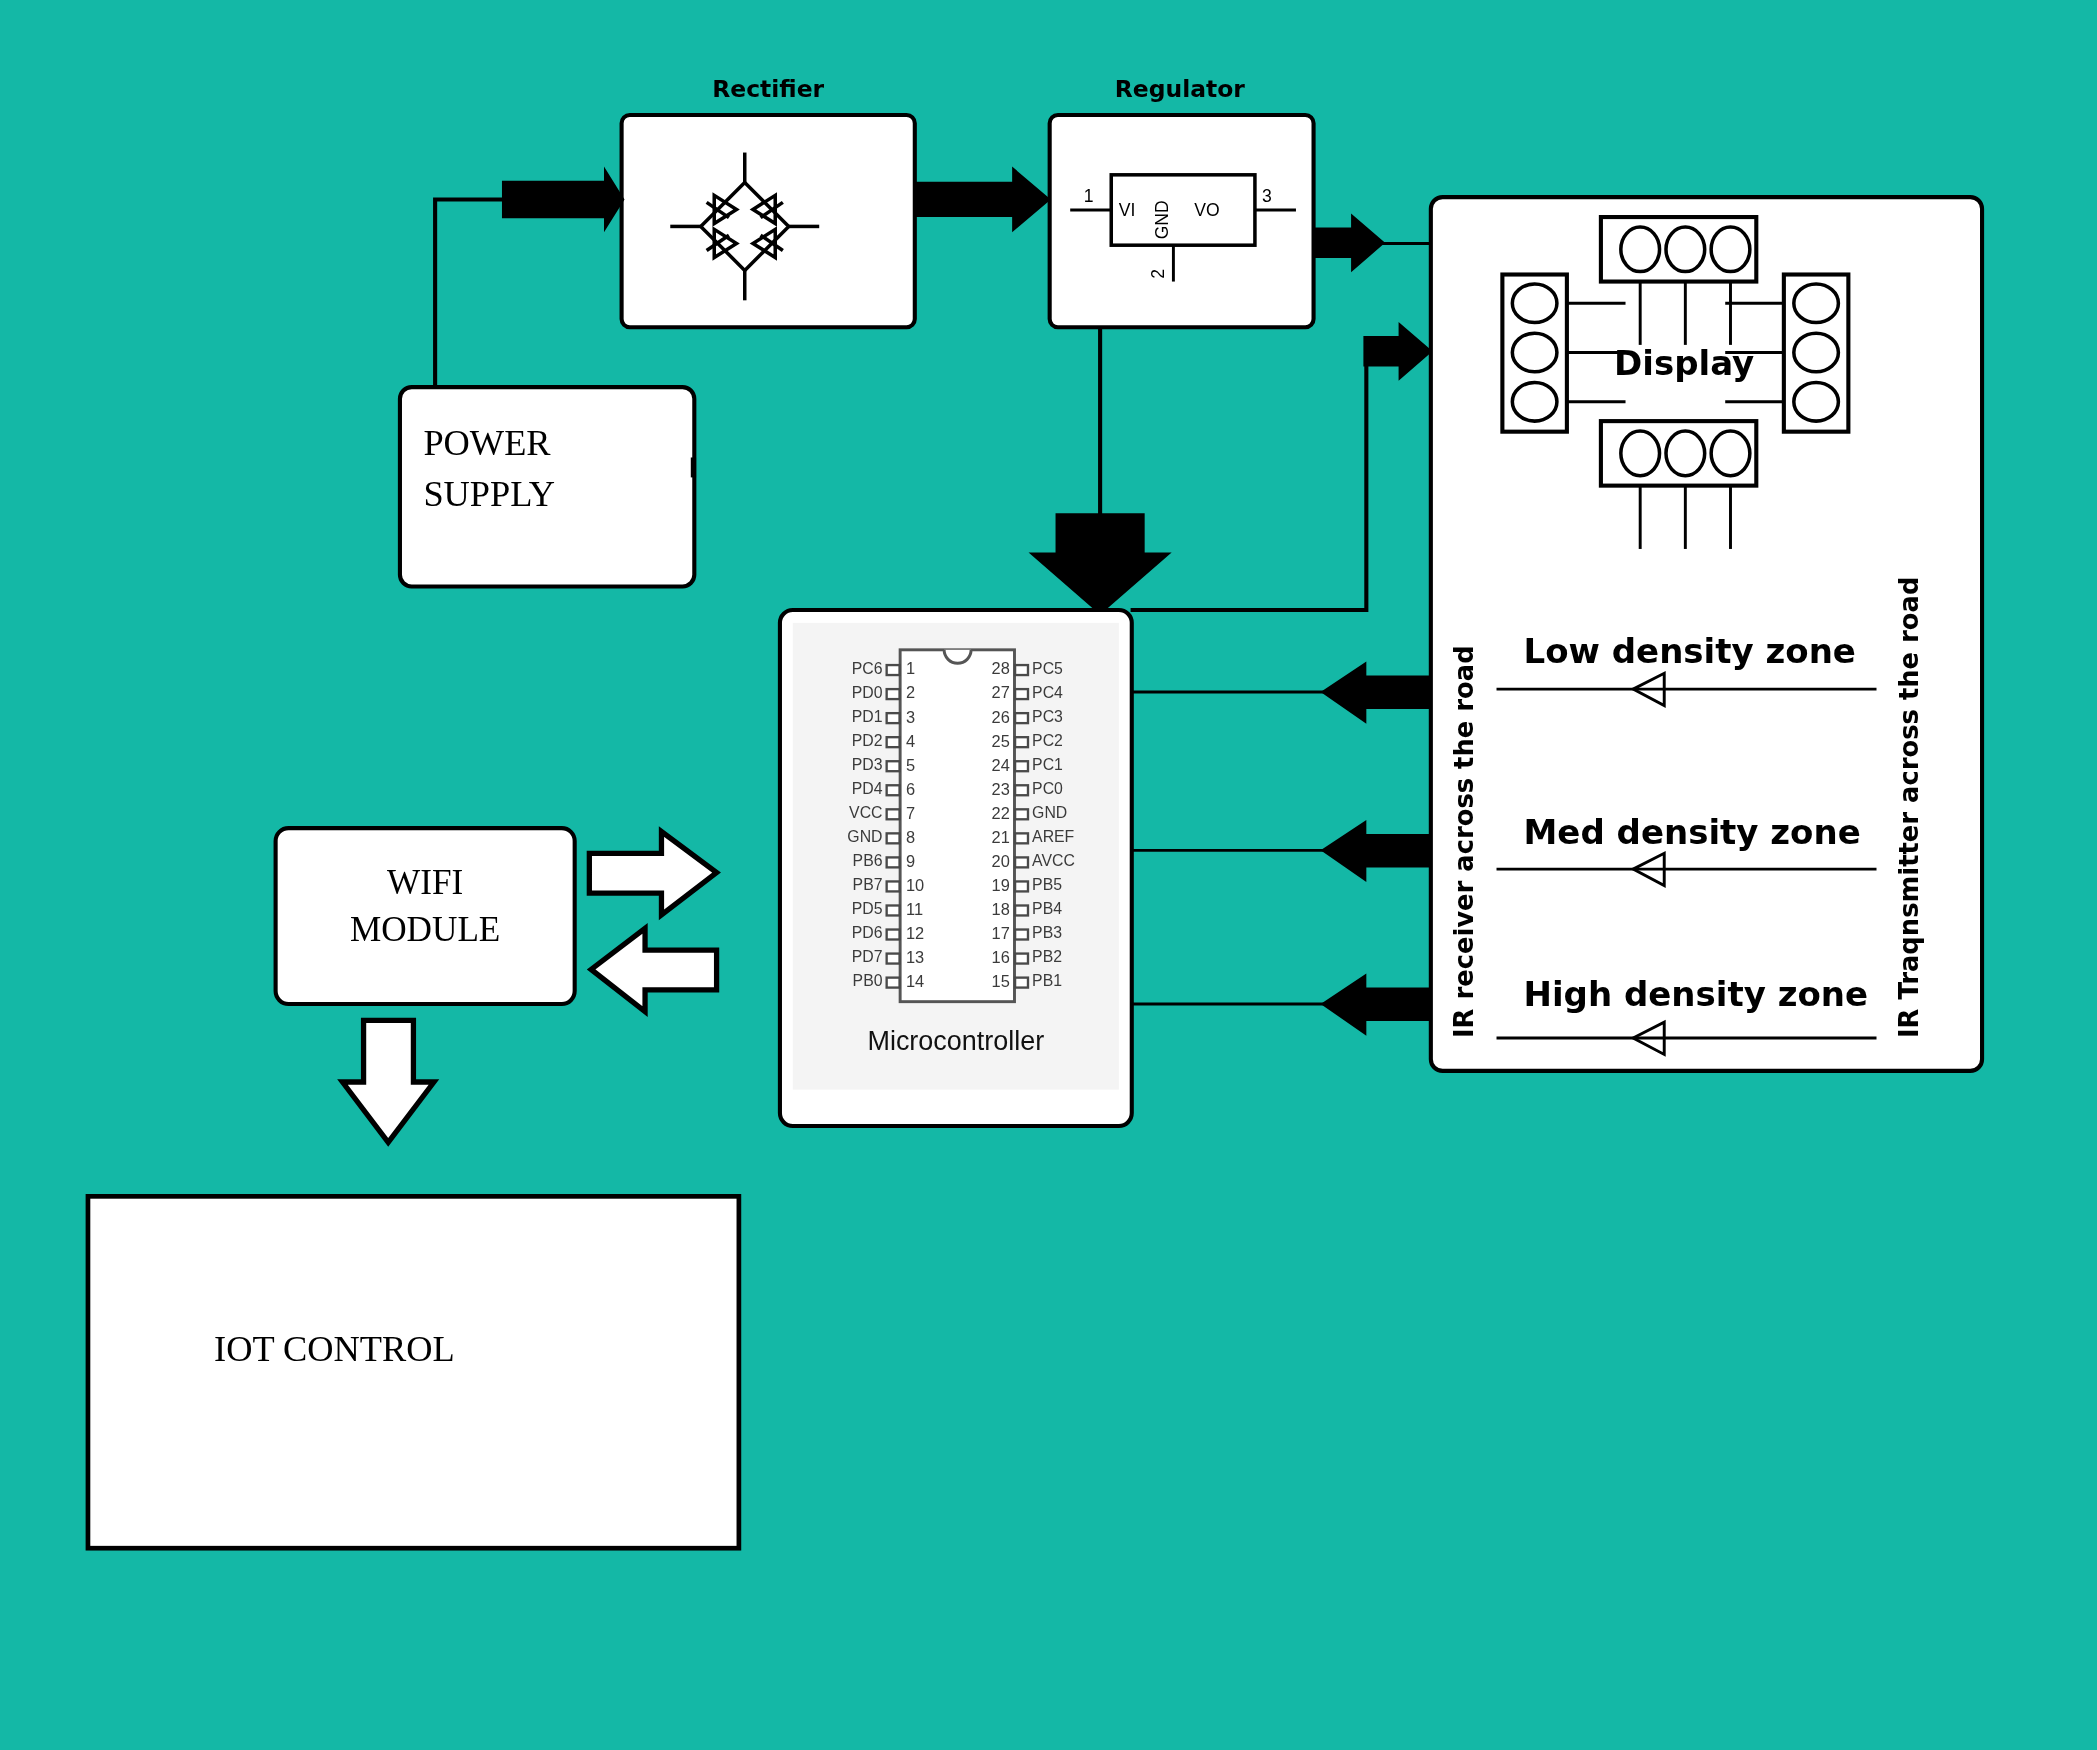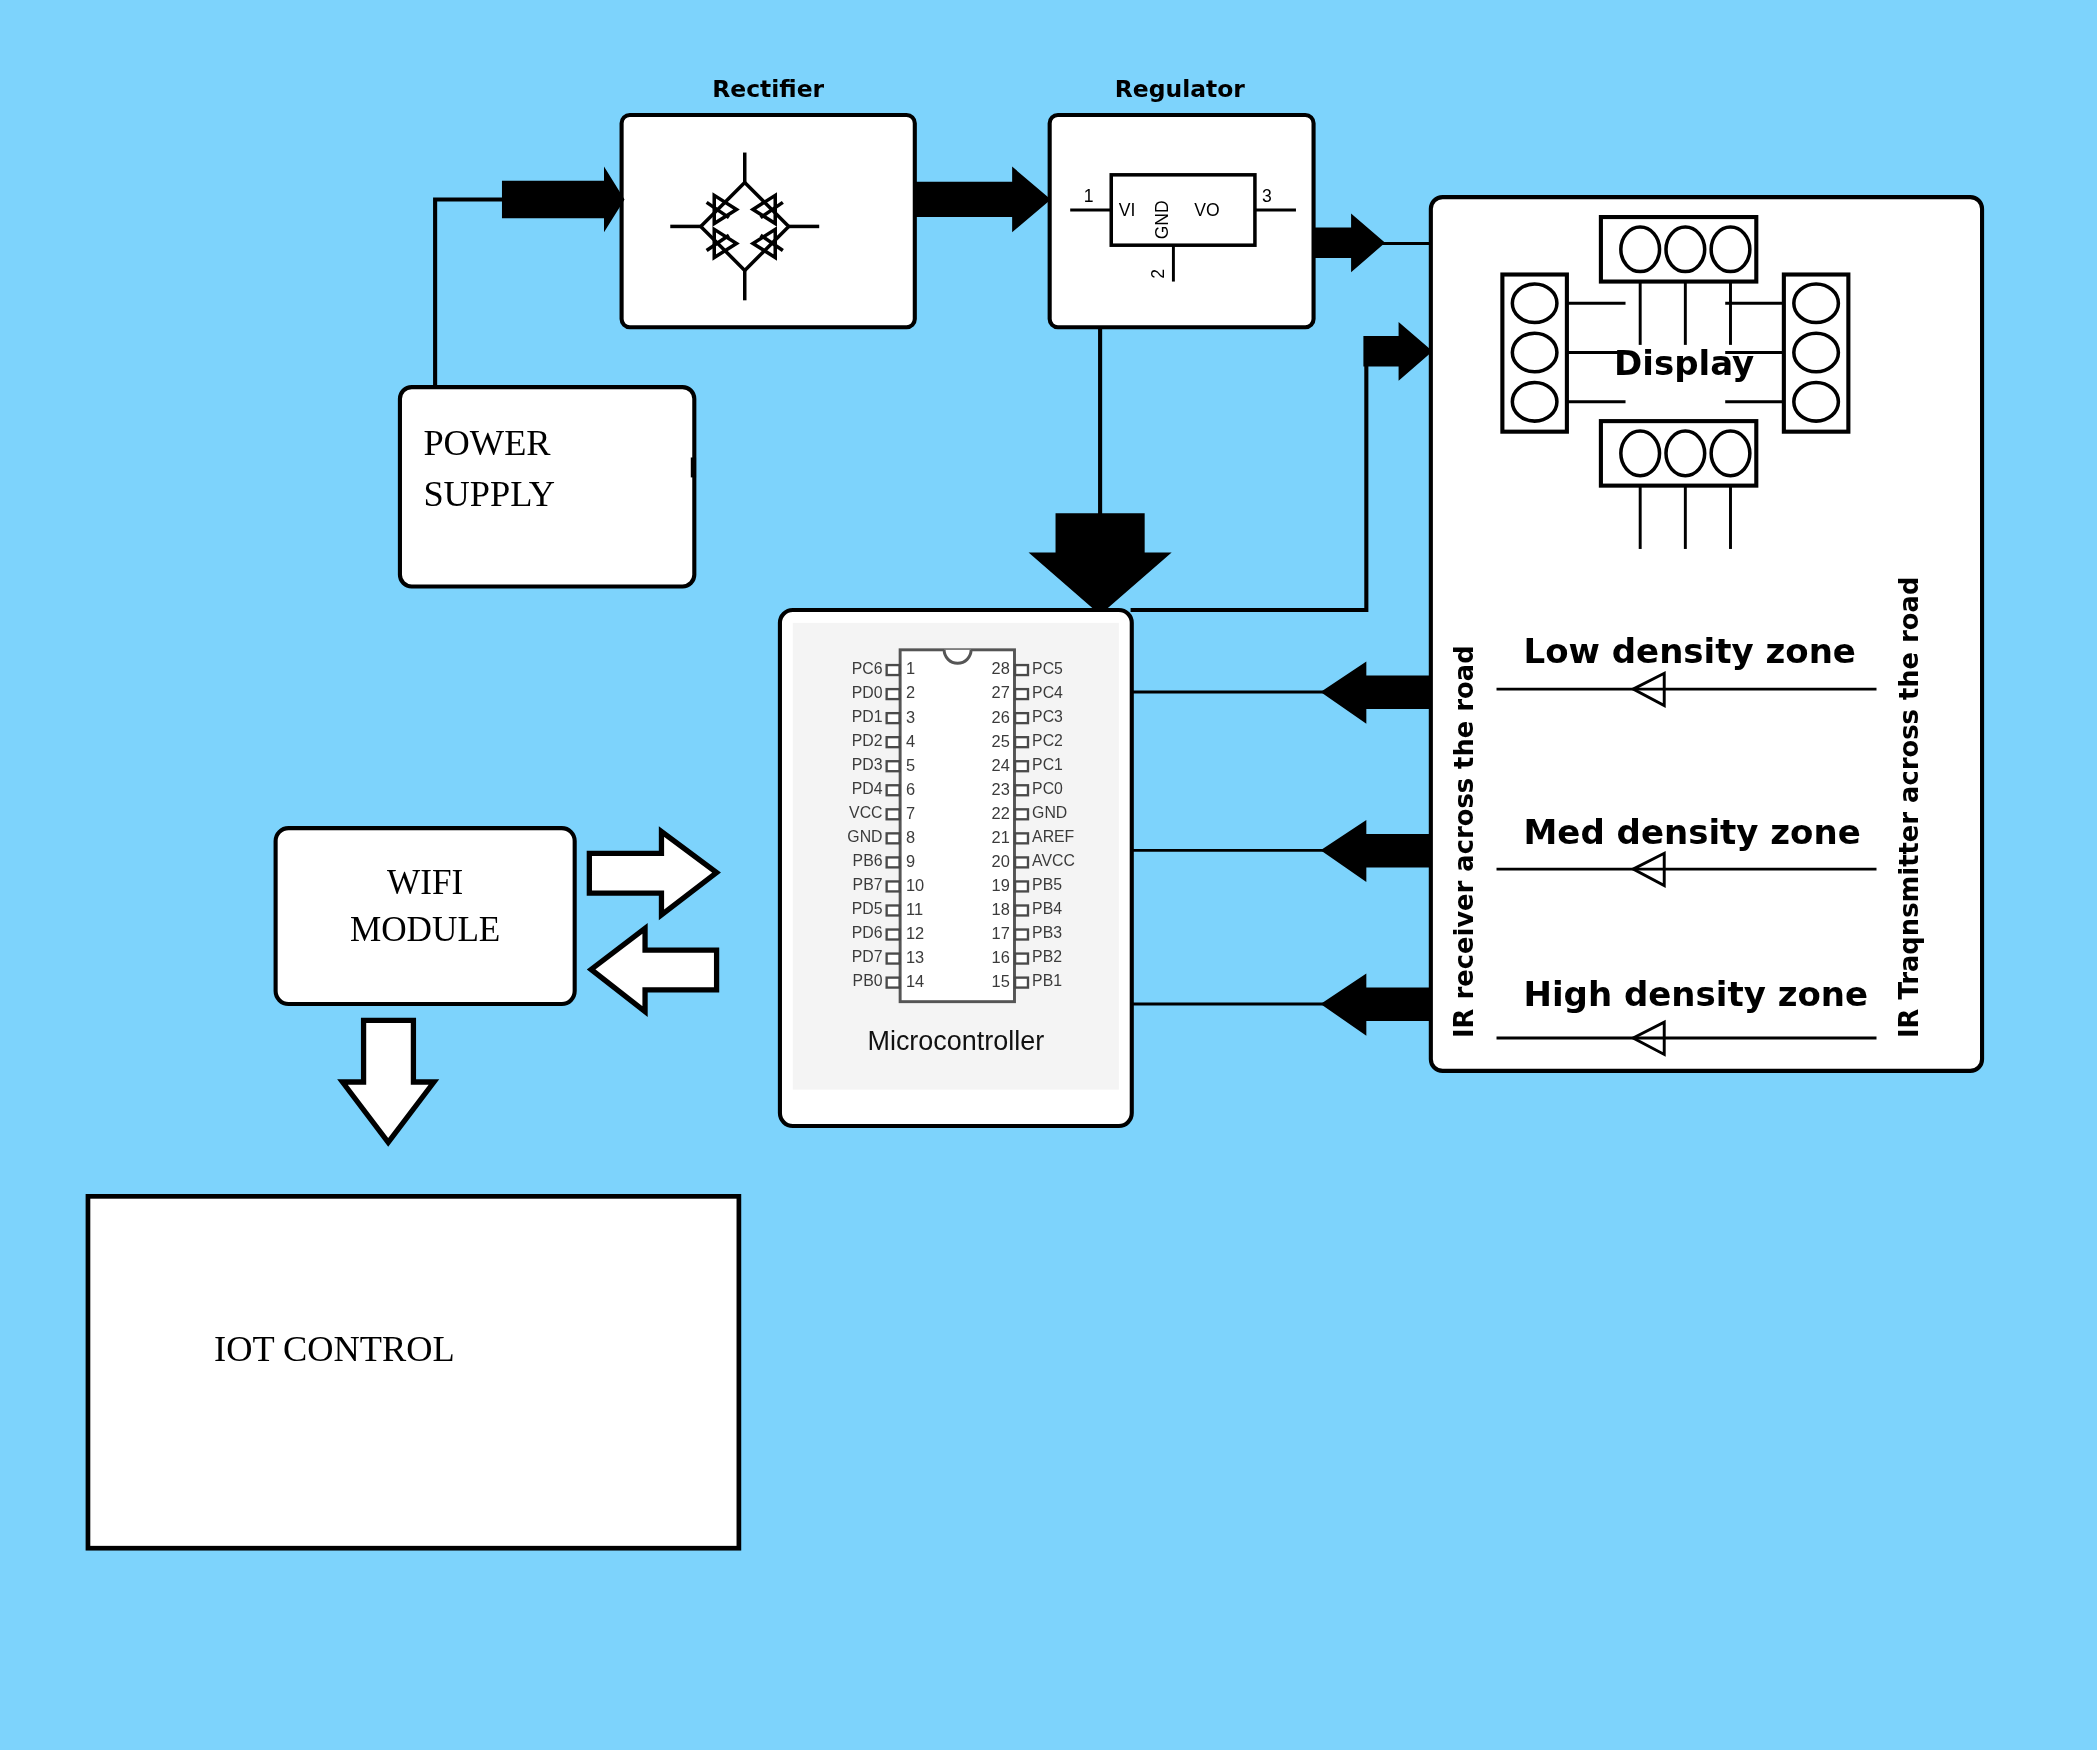--- a/index.html
+++ b/index.html
@@ -1,17 +1,17 @@
 <!DOCTYPE html>
 <html style="font-size:9.4px"><head>
 <meta charset="utf-8">
 <style>
   html,body{margin:0;padding:0;background:#ffffff;}
   body{font-family:"Liberation Sans", sans-serif;}
-  #stage{position:relative;width:2097px;height:1750px;background:#7dd3fc;overflow:hidden;}
+  #stage{position:relative;width:2097px;height:1750px;background:#14b8a6;overflow:hidden;}
   svg#diagram{position:absolute;left:0;top:0;width:2097px;height:1750px;display:block;}
   .blk{fill:#ffffff;stroke:#000000;stroke-width:7;}
   .iot-box{fill:#ffffff;stroke:#000000;stroke-width:8;}
   .wire{stroke:#000000;stroke-width:7;fill:none;stroke-linecap:butt;}
   .wire-thin{stroke:#000000;stroke-width:5;fill:none;}
   .thinline{stroke:#000000;stroke-width:5;fill:none;}
   .fatarrow{fill:#000000;stroke:none;}
   .hollow{fill:#ffffff;stroke:#000000;stroke-width:9;stroke-linejoin:miter;}
   .sym{stroke:#000000;stroke-width:6;fill:none;}
   .symthin{stroke:#000000;stroke-width:5;fill:none;}

